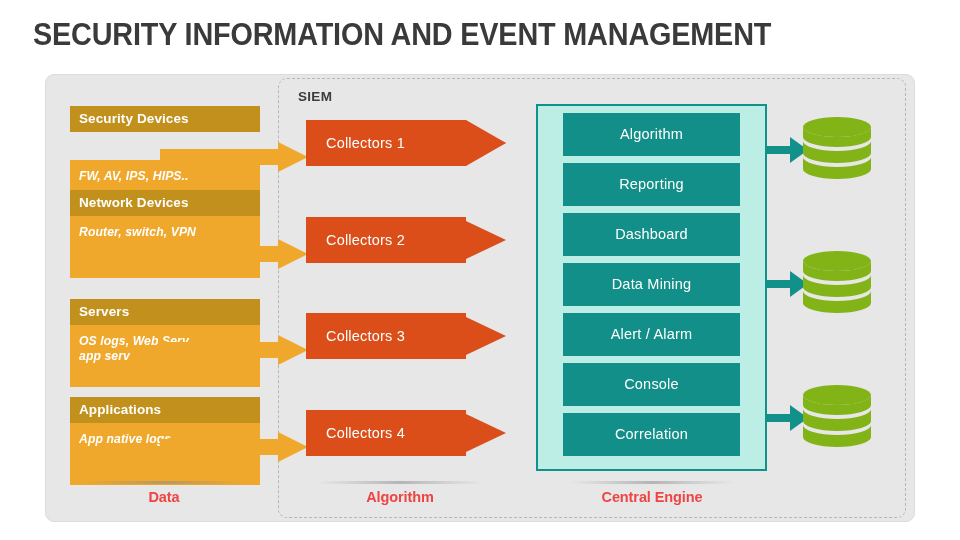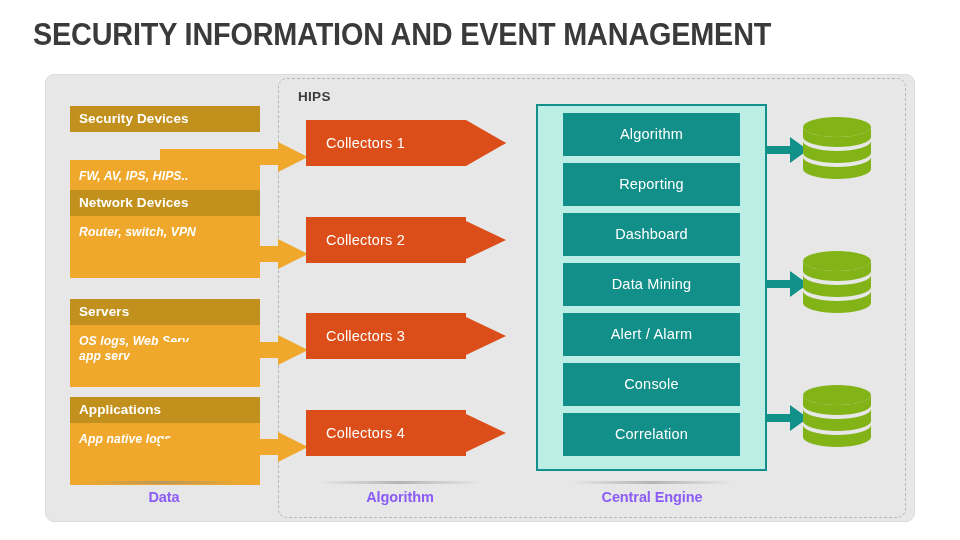--- a/index.html
+++ b/index.html
@@ -162,21 +162,21 @@
   #db-1 { top: 248px; }
   #db-2 { top: 382px; }
 
   
   .col-label {
     position: absolute;
     top: 489px;
     text-align: center;
     font-size: 14.5px;
     font-weight: bold;
-    color: #8b5cf6;
+    color: #ef4444;
     letter-spacing: -0.1px;
   }
   #col-label-0 { left: 84px;  width: 160px; }
   #col-label-1 { left: 320px; width: 160px; }
   #col-label-2 { left: 572px; width: 160px; }
 
   .col-rule {
     position: absolute;
     top: 481px;
     height: 3px;
@@ -187,21 +187,21 @@
   #col-rule-2 { left: 570px; width: 164px; }
 </style>
 </head>
 <body>
 
 <div id="page-title">SECURITY INFORMATION AND EVENT MANAGEMENT</div>
 
 <div id="outer-panel"></div>
 
 <div id="siem-region"></div>
-<div id="siem-label">HIPS</div>
+<div id="siem-label">SIEM</div>
 
 <div class="data-card" id="card-0">
   <div class="card-head">Security Devices</div>
   <div class="card-body">FW, AV, IPS, HIPS..</div>
 </div>
 <div class="data-card" id="card-1">
   <div class="card-head">Network Devices</div>
   <div class="card-body">Router, switch, VPN</div>
 </div>
 <div class="data-card" id="card-2">

